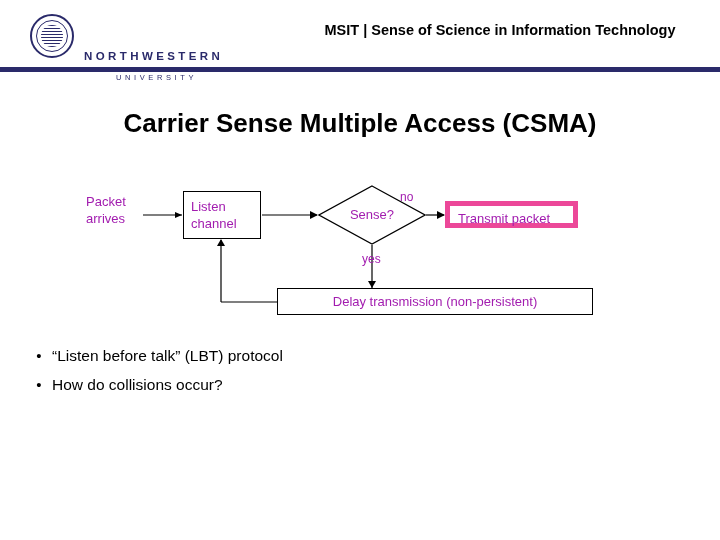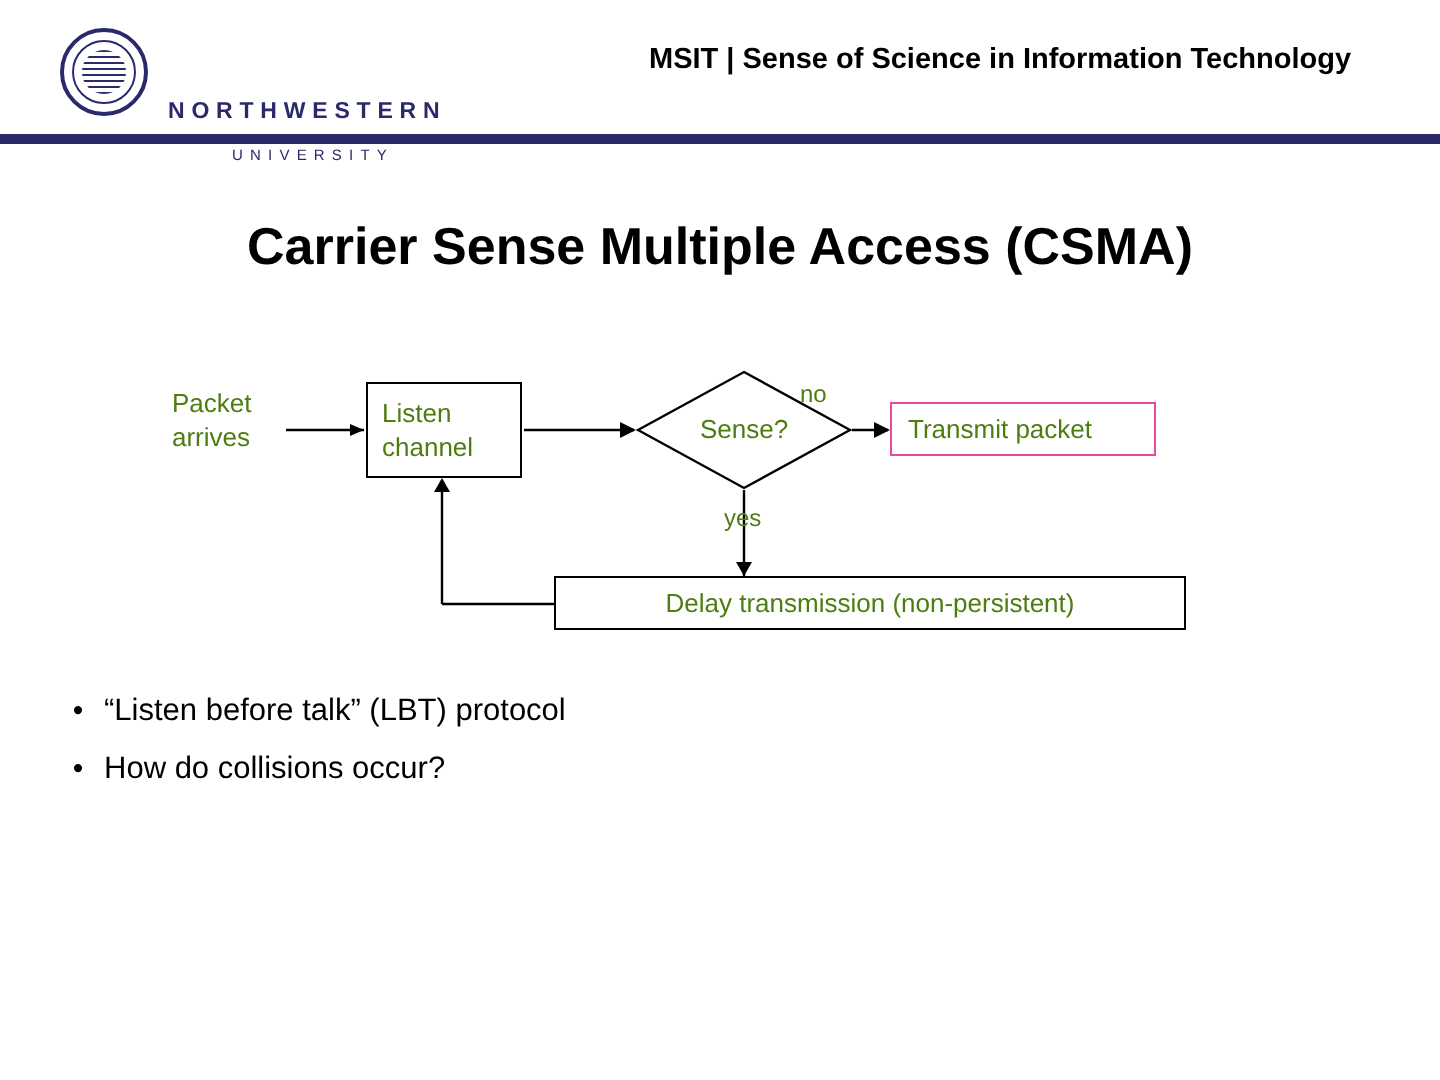--- a/index.html
+++ b/index.html
@@ -127,21 +127,21 @@
   #flow-svg {
     position: absolute;
     left: 0;
     top: 0;
   }
 
   .node-text {
     position: absolute;
     font-size: 13px;
     line-height: 17px;
-    color: #4d7c0f;
+    color: #a21caf;
     white-space: pre-line;
   }
 
   #node-packet-arrives {
     left: 86px;
     top: 193px;
     width: 90px;
   }
   #node-sense-channel {
     left: 183px;
@@ -171,21 +171,21 @@
     top: 21px;
     width: 108px;
     text-align: center;
     font-size: 13px;
   }
   #node-transmit {
     left: 445px;
     top: 201px;
     width: 133px;
     height: 27px;
-    border: 1px solid #ec4899;
+    border: 5px solid #ec4899;
     box-sizing: border-box;
     text-align: left;
     padding: 4px 0 0 8px;
   }
   #node-delay {
     left: 277px;
     top: 288px;
     width: 316px;
     height: 27px;
     border: 1px solid #000000;

